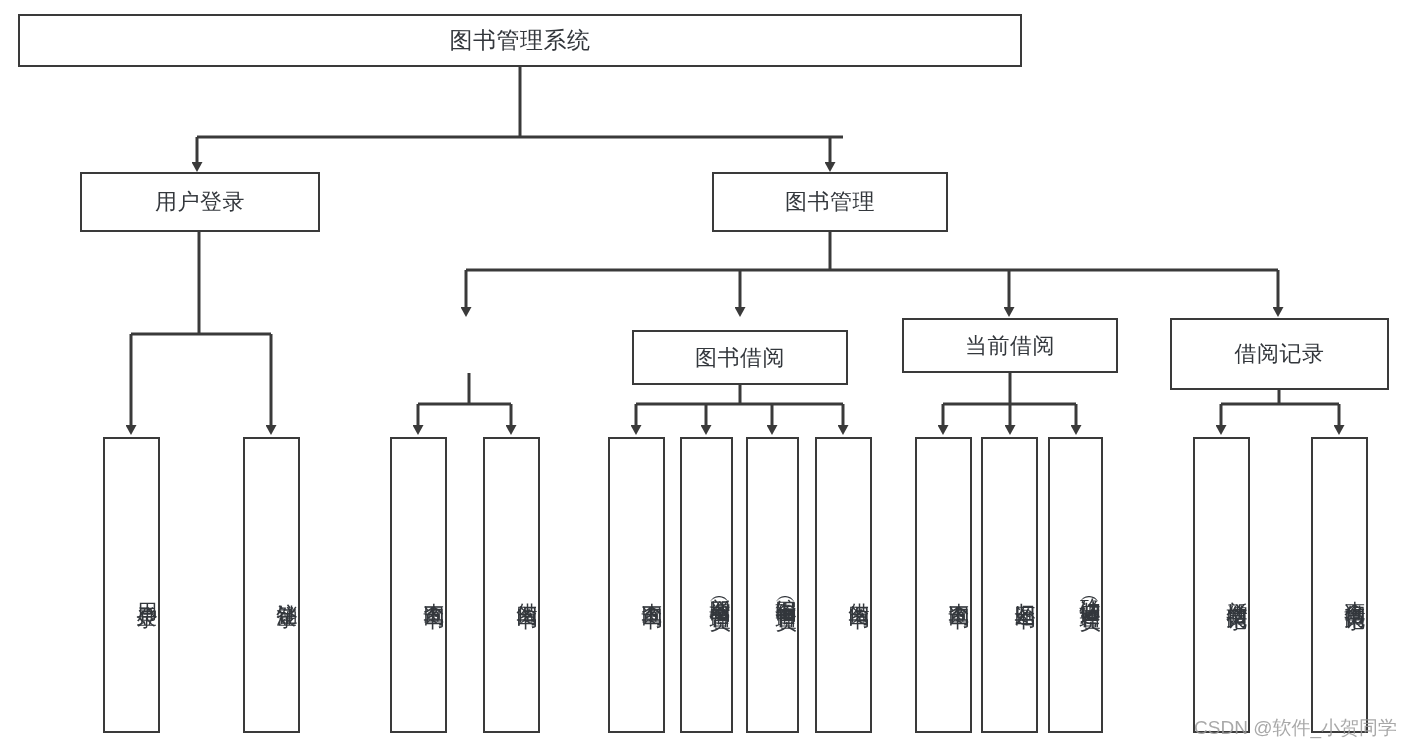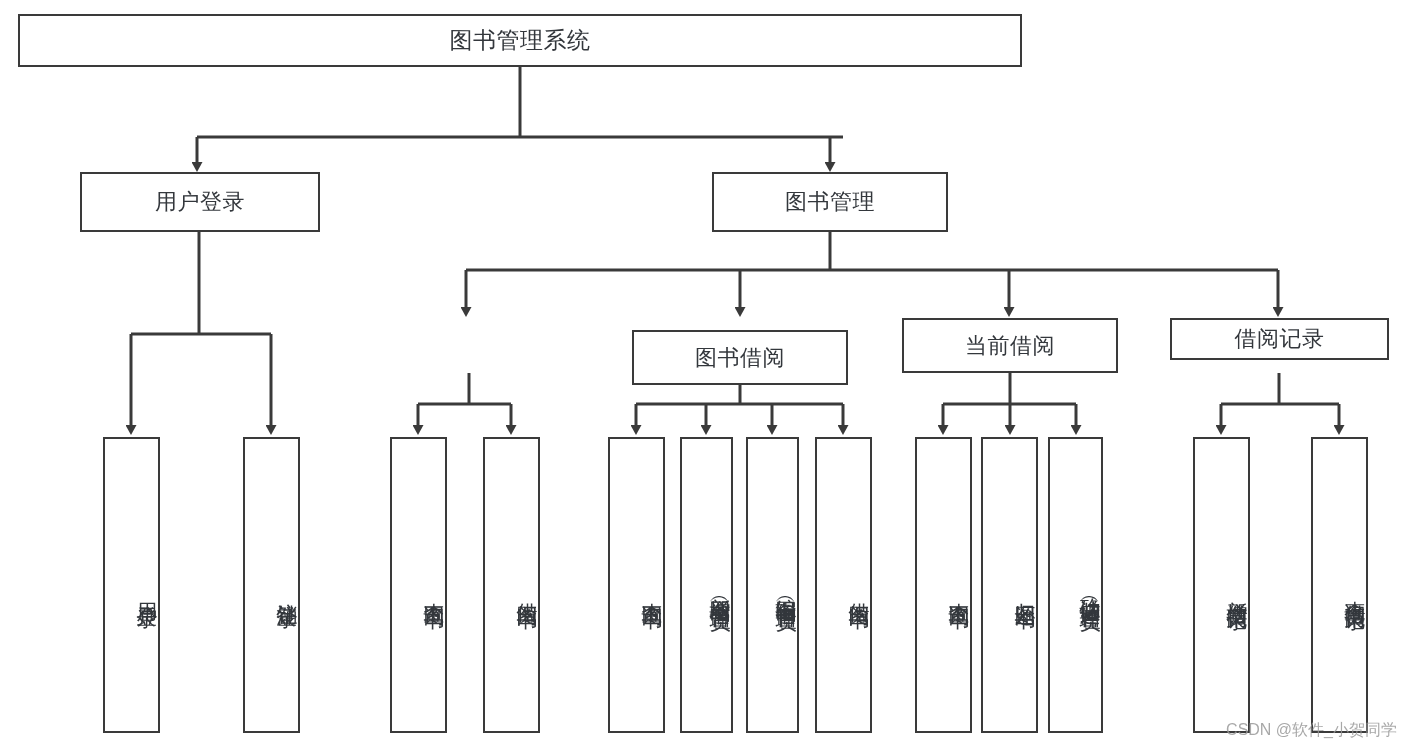--- a/index.html
+++ b/index.html
@@ -56,21 +56,21 @@
     left: 0;
     top: 0;
     width: 1405px;
     height: 747px;
     pointer-events: none;
   }
   .watermark {
     position: absolute;
     right: 8px;
     bottom: 6px;
-    font-size: 16px;
+    font-size: 19px;
     color: #9a9a9a;
     opacity: 0.85;
     white-space: nowrap;
   }
 </style>
 </head>
 <body>
 
 <div id="canvas">
 
@@ -134,21 +134,21 @@
   <div class="node h" style="left:712px; top:172px; width:236px; height:60px;text-align:center;">
     <span class="txt">图书管理</span>
   </div>
 
   <div class="node h" style="left:632px; top:330px; width:216px; height:55px;">
     <span class="txt">图书借阅</span>
   </div>
   <div class="node h" style="left:902px; top:318px; width:216px; height:55px;">
     <span class="txt">当前借阅</span>
   </div>
-  <div class="node h" style="left:1170px; top:318px; width:219px; height:42px;justify-content:center;">
+  <div class="node h" style="left:1170px; top:318px; width:219px; height:72px;justify-content:center;">
     <span class="txt">借阅记录</span>
   </div>
 
   <div class="node leaf" style="left:103px; top:437px; width:57px; height:296px;">
     <span class="txt">用户登录</span>
   </div>
   <div class="node leaf" style="left:243px; top:437px; width:57px; height:296px;">
     <span class="txt">注销登录</span>
   </div>
 

